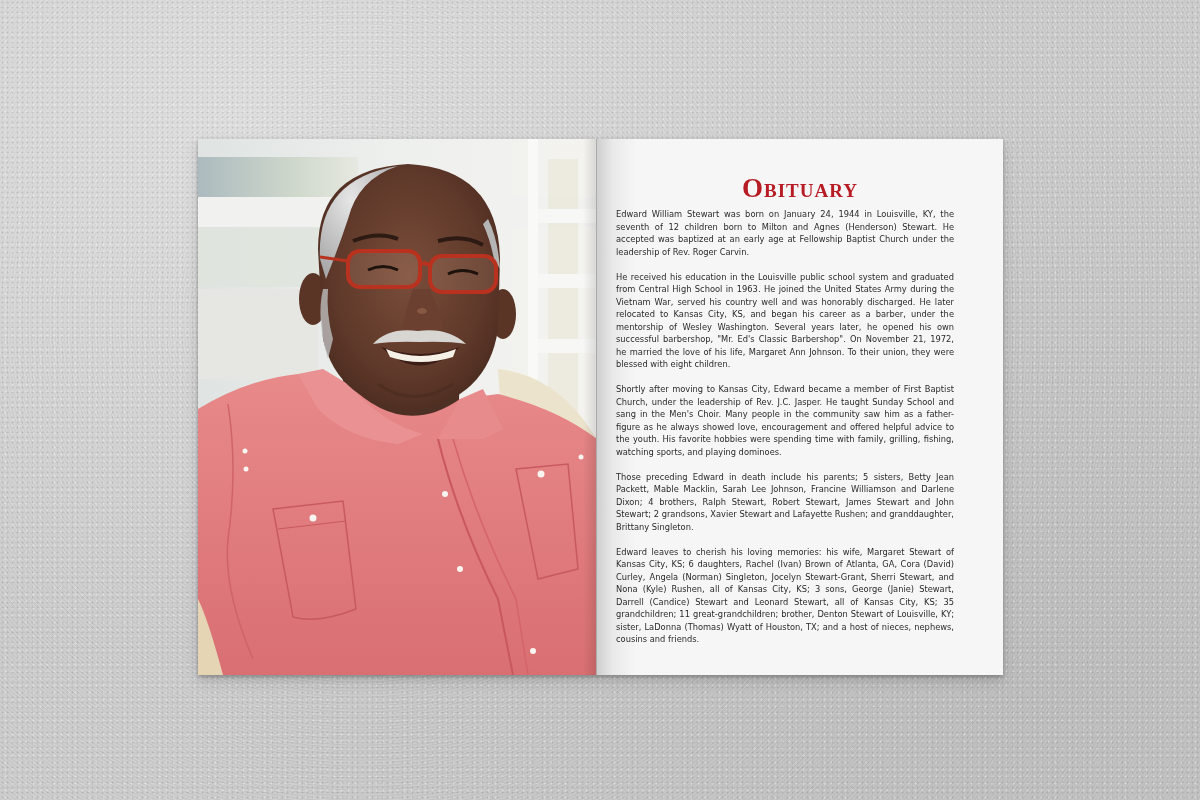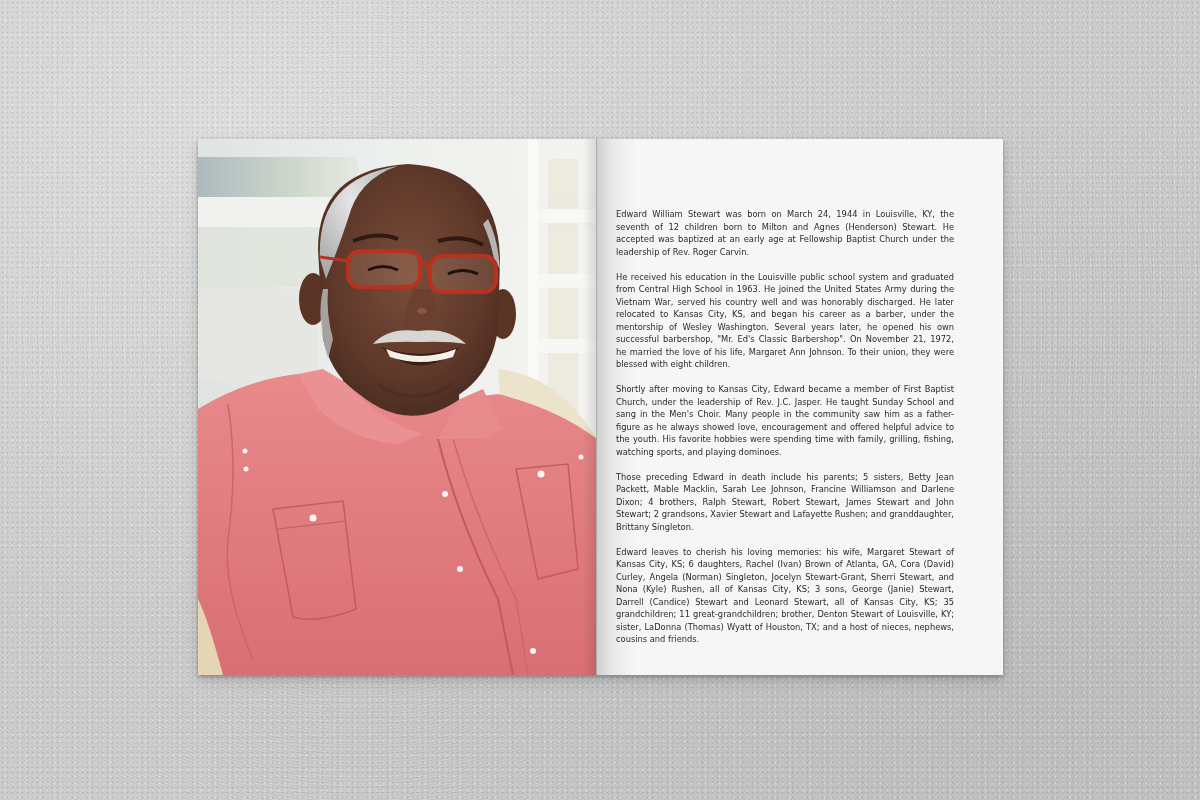--- a/index.html
+++ b/index.html
@@ -187,21 +187,22 @@
         <path d="M180 245 Q215 270 255 245" stroke="#4a2b20" stroke-width="3" fill="none" opacity="0.6"></path>
       </svg>
     </div>
     <div class="spine-shade-left"></div>
   </div>
 
   <div class="spine-line"></div>
 
   <div class="page-right">
     <div class="spine-shade-right"></div>
+    <h1 class="obit-title">Obituary</h1>
     <div class="obit-body">
-      <p>Edward William Stewart was born on March 24, 1944 in Louisville, KY, the seventh of 12 children born to Milton and Agnes (Henderson) Stewart. He accepted was baptized at an early age at Fellowship Baptist Church under the leadership of Rev. Roger Carvin.</p>
+      <p>Edward William Stewart was born on January 24, 1944 in Louisville, KY, the seventh of 12 children born to Milton and Agnes (Henderson) Stewart. He accepted was baptized at an early age at Fellowship Baptist Church under the leadership of Rev. Roger Carvin.</p>
       <p>He received his education in the Louisville public school system and graduated from Central High School in 1963. He joined the United States Army during the Vietnam War, served his country well and was honorably discharged. He later relocated to Kansas City, KS, and began his career as a barber, under the mentorship of Wesley Washington. Several years later, he opened his own successful barbershop, "Mr. Ed's Classic Barbershop". On November 21, 1972, he married the love of his life, Margaret Ann Johnson. To their union, they were blessed with eight children.</p>
       <p>Shortly after moving to Kansas City, Edward became a member of First Baptist Church, under the leadership of Rev. J.C. Jasper. He taught Sunday School and sang in the Men's Choir. Many people in the community saw him as a father-figure as he always showed love, encouragement and offered helpful advice to the youth. His favorite hobbies were spending time with family, grilling, fishing, watching sports, and playing dominoes.</p>
       <p>Those preceding Edward in death include his parents; 5 sisters, Betty Jean Packett, Mable Macklin, Sarah Lee Johnson, Francine Williamson and Darlene Dixon; 4 brothers, Ralph Stewart, Robert Stewart, James Stewart and John Stewart; 2 grandsons, Xavier Stewart and Lafayette Rushen; and granddaughter, Brittany Singleton.</p>
       <p>Edward leaves to cherish his loving memories: his wife, Margaret Stewart of Kansas City, KS; 6 daughters, Rachel (Ivan) Brown of Atlanta, GA, Cora (David) Curley, Angela (Norman) Singleton, Jocelyn Stewart-Grant, Sherri Stewart, and Nona (Kyle) Rushen, all of Kansas City, KS; 3 sons, George (Janie) Stewart, Darrell (Candice) Stewart and Leonard Stewart, all of Kansas City, KS; 35 grandchildren; 11 great-grandchildren; brother, Denton Stewart of Louisville, KY; sister, LaDonna (Thomas) Wyatt of Houston, TX; and a host of nieces, nephews, cousins and friends.</p>
     </div>
   </div>
 </div>
 
 </body></html>

